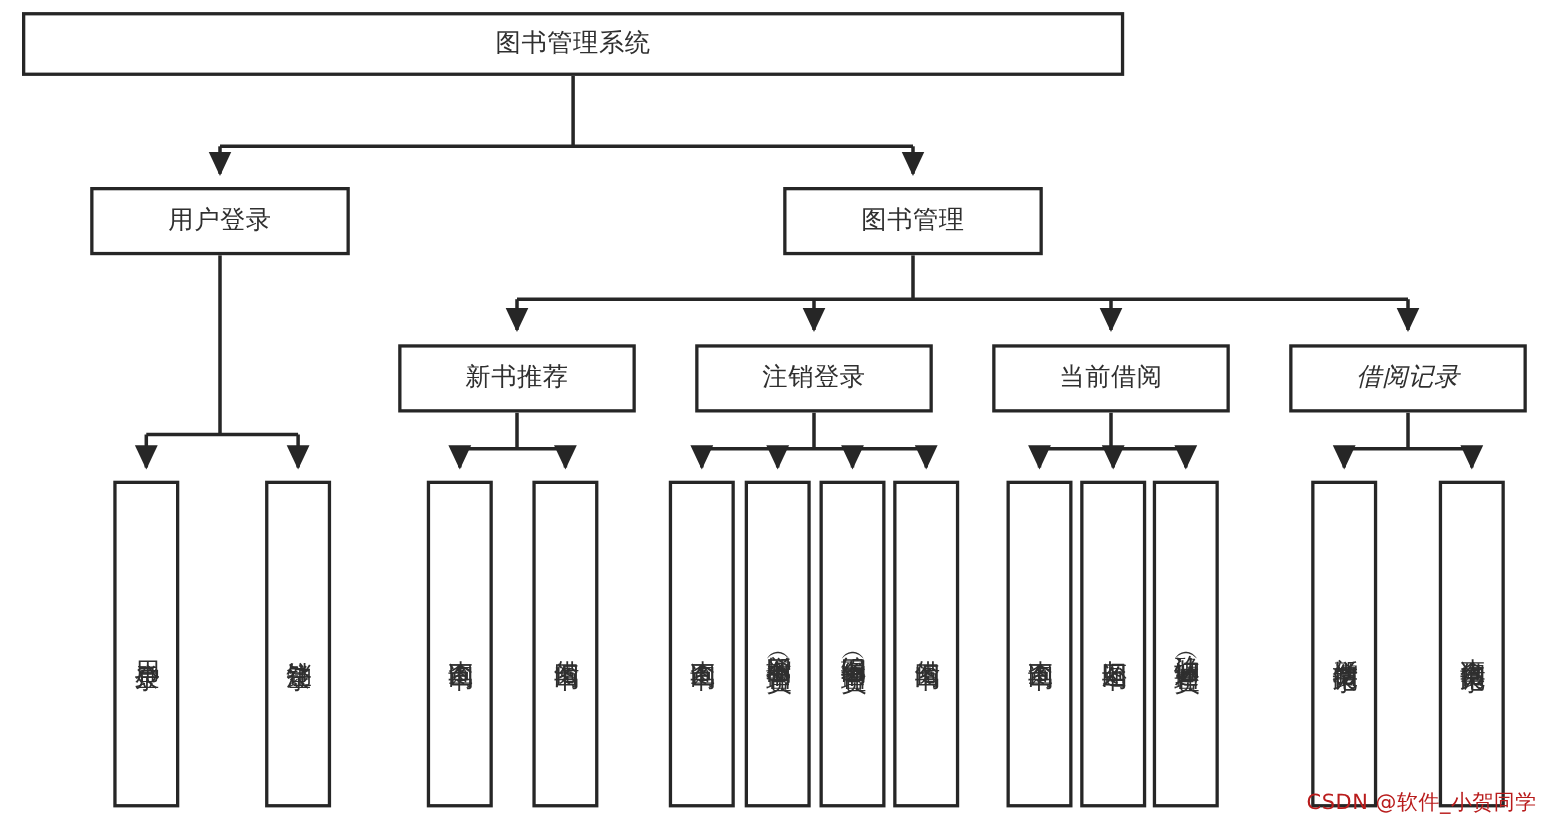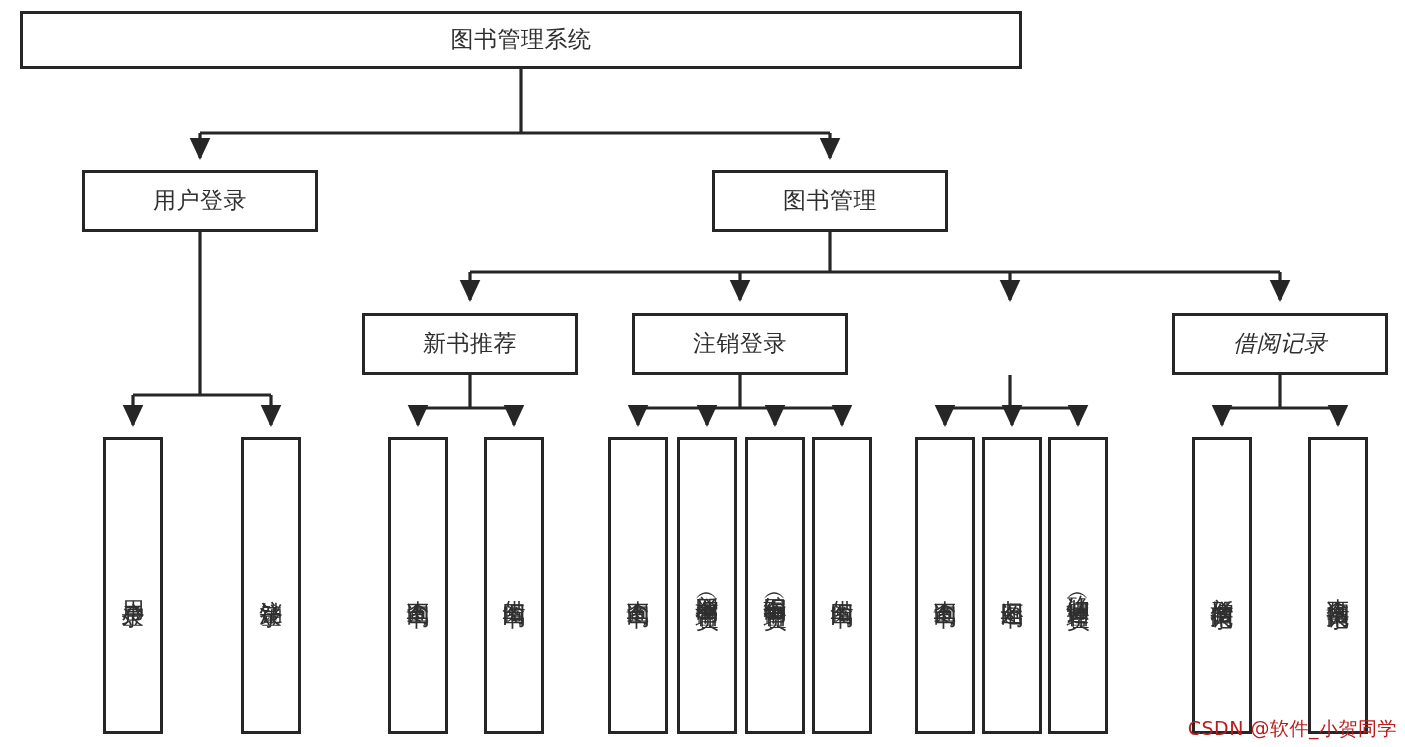--- a/index.html
+++ b/index.html
@@ -134,20 +134,23 @@
   <div class="node horizontal" style="left:362px; top:313px; width:216px; height:62px;">
     <span class="node-label">新书推荐</span>
   </div>
 
   <div class="node horizontal" style="left:712px; top:170px; width:236px; height:62px;">
     <span class="node-label">图书管理</span>
   </div>
   <div class="node horizontal" style="left:632px; top:313px; width:216px; height:62px;">
     <span class="node-label">注销登录</span>
   </div>
+  <div class="node horizontal" style="left:902px; top:313px; width:216px; height:62px;">
+    <span class="node-label">当前借阅</span>
+  </div>
   <div class="node horizontal" style="left:1172px; top:313px; width:216px; height:62px;font-style:italic;">
     <span class="node-label">借阅记录</span>
   </div>
 
   <div class="node vertical" style="left:103px; top:437px; width:60px; height:297px;">
     <span class="node-label">用户登录</span>
   </div>
   <div class="node vertical" style="left:241px; top:437px; width:60px; height:297px;">
     <span class="node-label">注销登录</span>
   </div>

